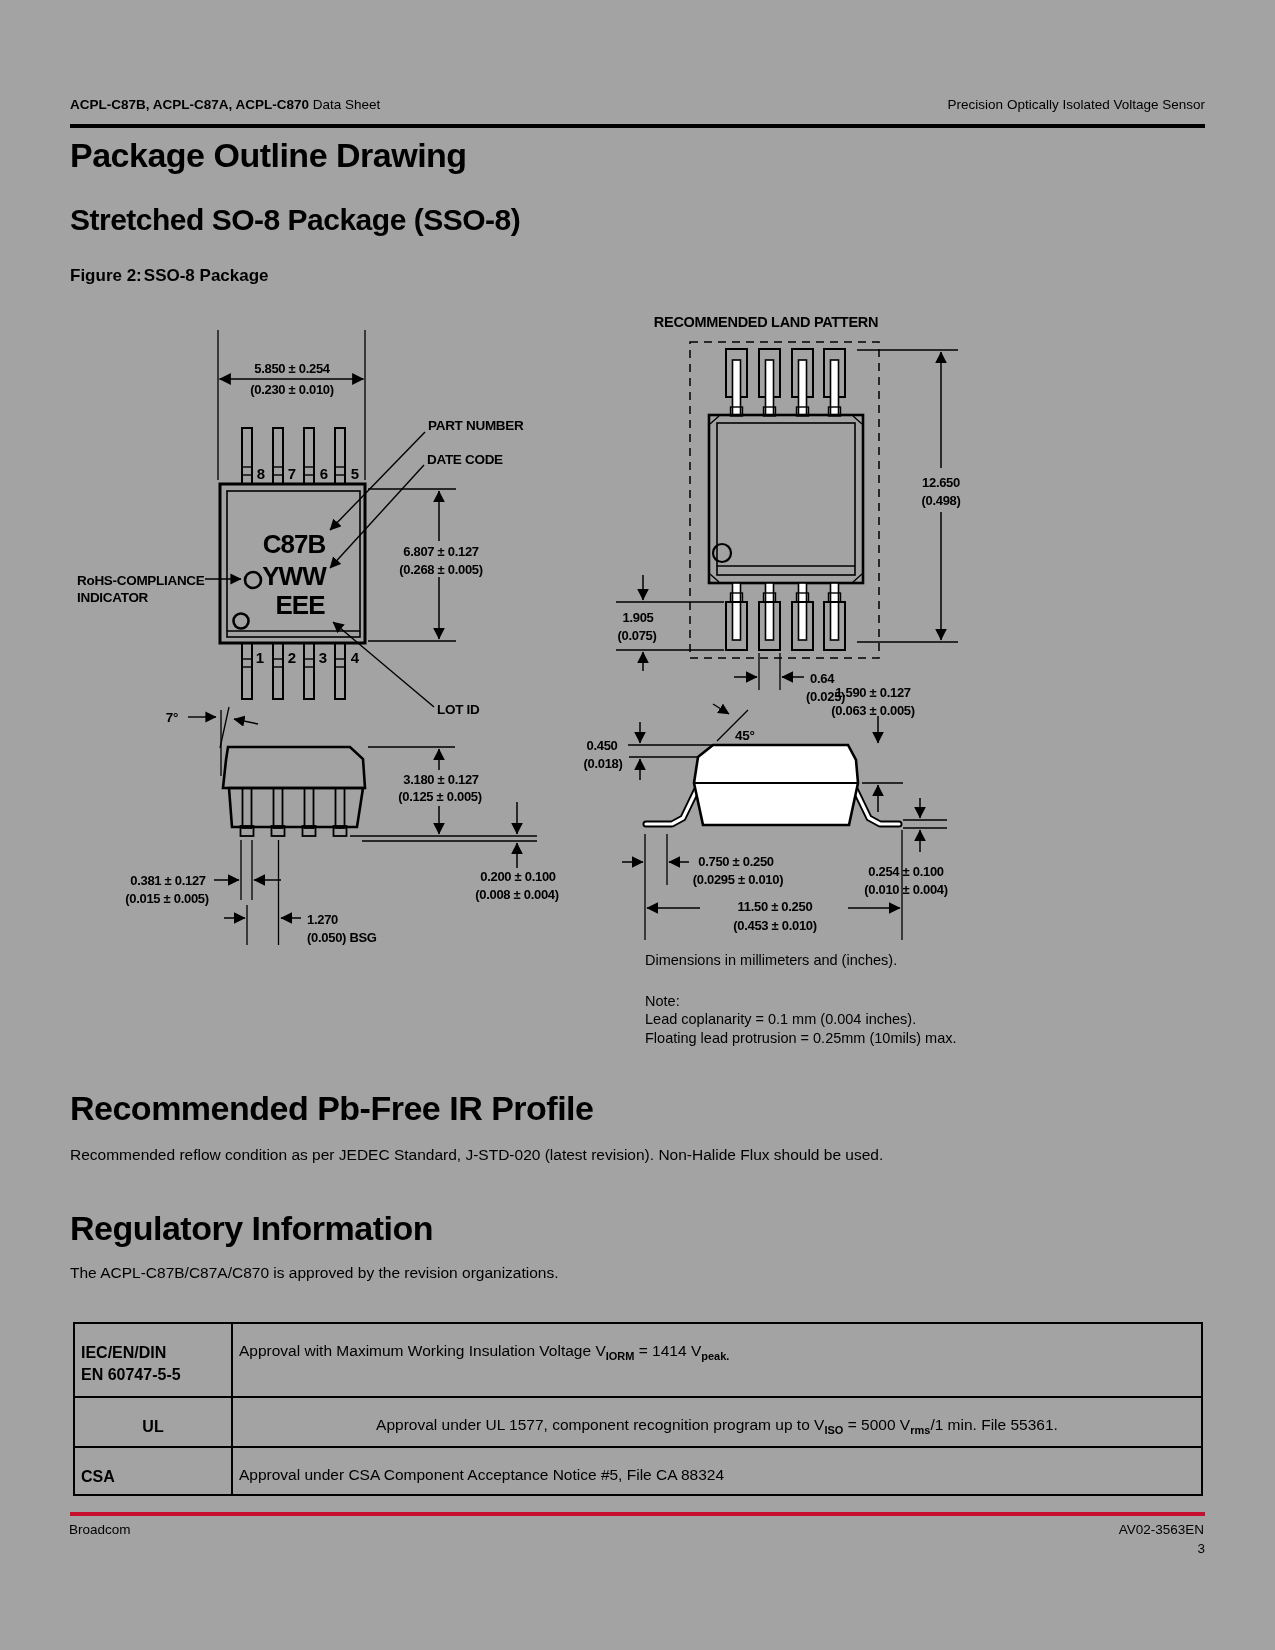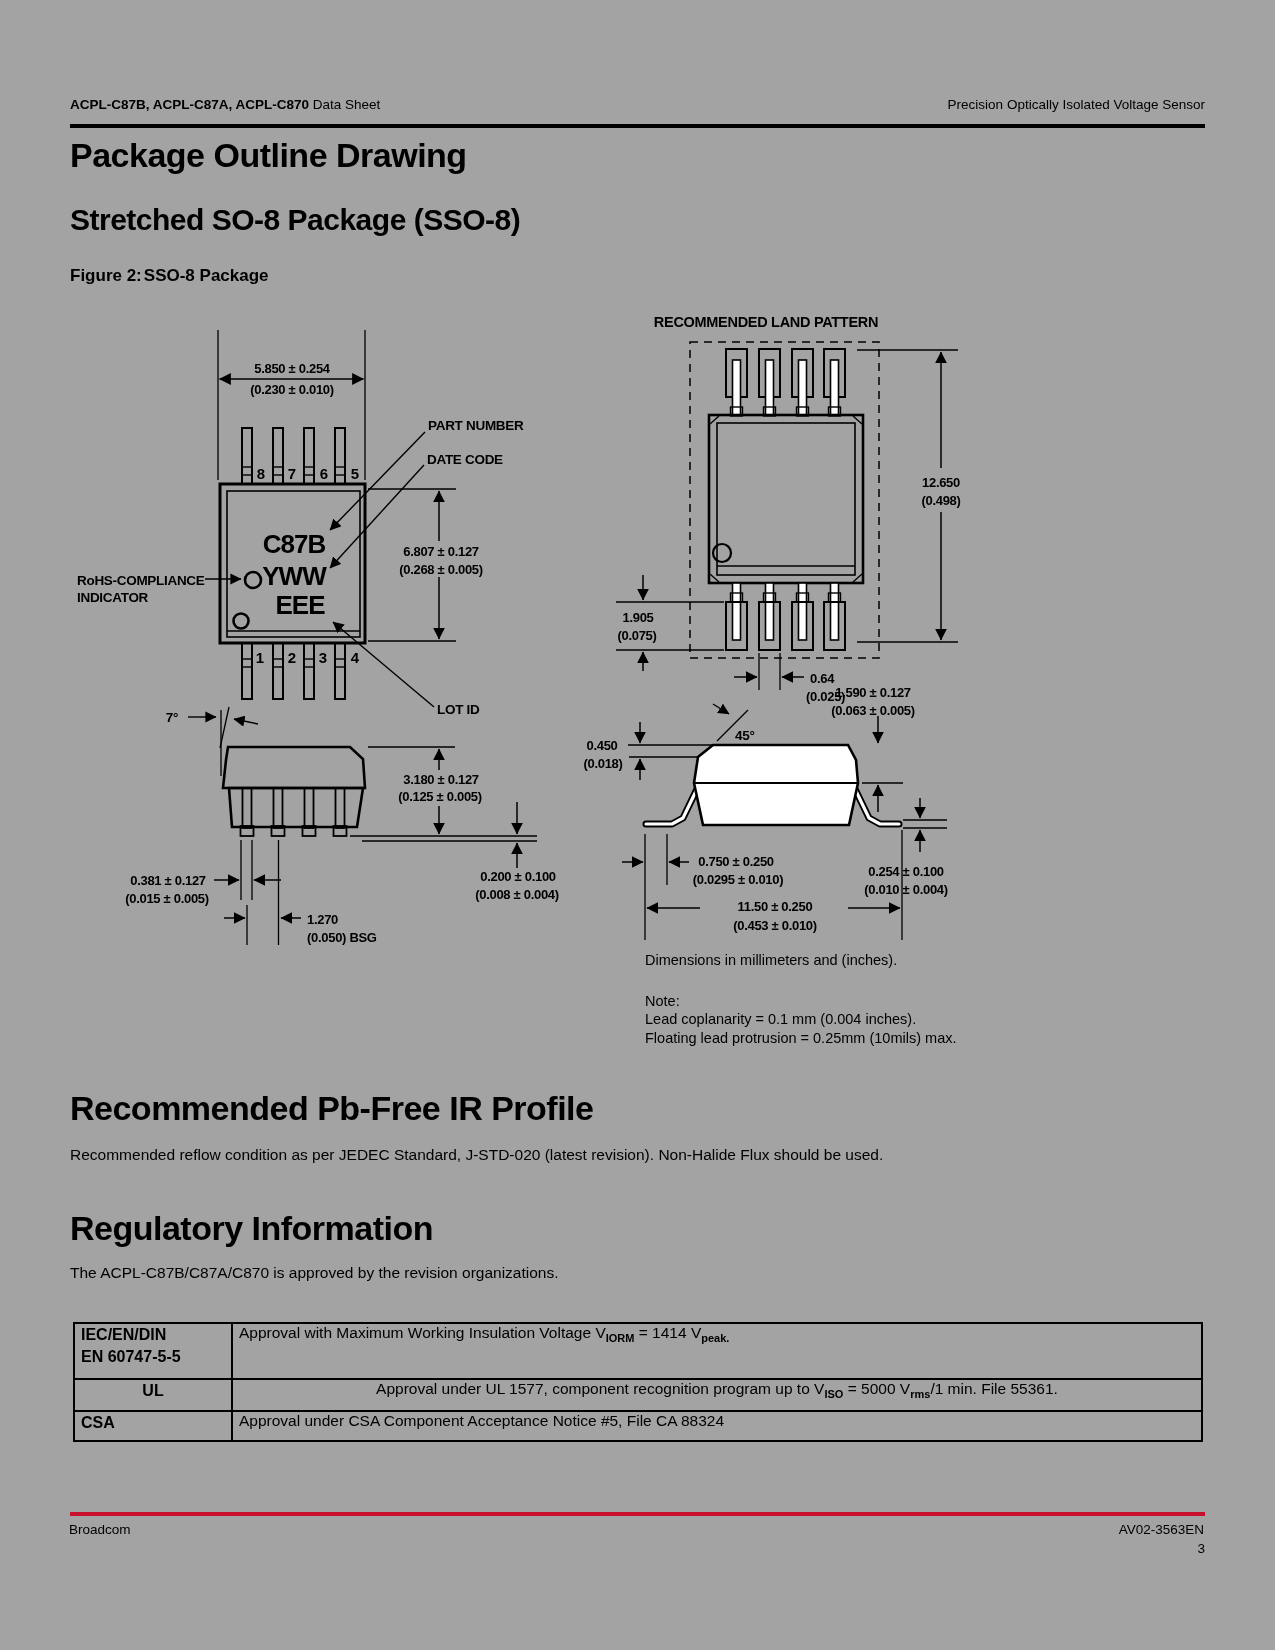--- a/index.html
+++ b/index.html
@@ -24,21 +24,21 @@
   .pin{font-size:15px;font-weight:bold;}
   .mark{font-size:26px;font-weight:bold;letter-spacing:-1px;}
   .ltitle{font-size:14.5px;font-weight:bold;letter-spacing:-0.3px;}
   
   #notes{top:951px;left:633px;font-size:14.5px;line-height:18.5px;margin-left:12px;}
   #notes .gap{height:22px;}
   
   .body-p{left:70px;font-size:15.5px;}
   
   #reg-table{position:absolute;top:1322px;left:73px;width:1130px;border-collapse:collapse;}
-  #reg-table td{border:2px solid #000;padding:0 6px 2px 6px;vertical-align:top;font-size:15.5px;}
+  #reg-table td{border:2px solid #000;padding:18px 6px 2px 6px;vertical-align:top;font-size:15.5px;}
   #reg-table td.org{width:144px;font-weight:bold;font-size:16px;line-height:22px;}
   #reg-table tr.r1 td{height:52px;}
   #reg-table tr.r2 td{height:28px;text-align:center;}
   #reg-table tr.r3 td{height:26px;border-radius:8px;}
   #reg-table sub{font-size:11px;font-weight:bold;}
   
   #ftr-rule{top:1512px;left:70px;width:1135px;height:4px;background:#C8102E;}
   #ftr{top:1522px;left:69px;width:1135px;display:flex;justify-content:space-between;font-size:13.5px;}
   #pageno{top:1541px;left:70px;width:1135px;text-align:right;font-size:13.5px;}
 </style>

